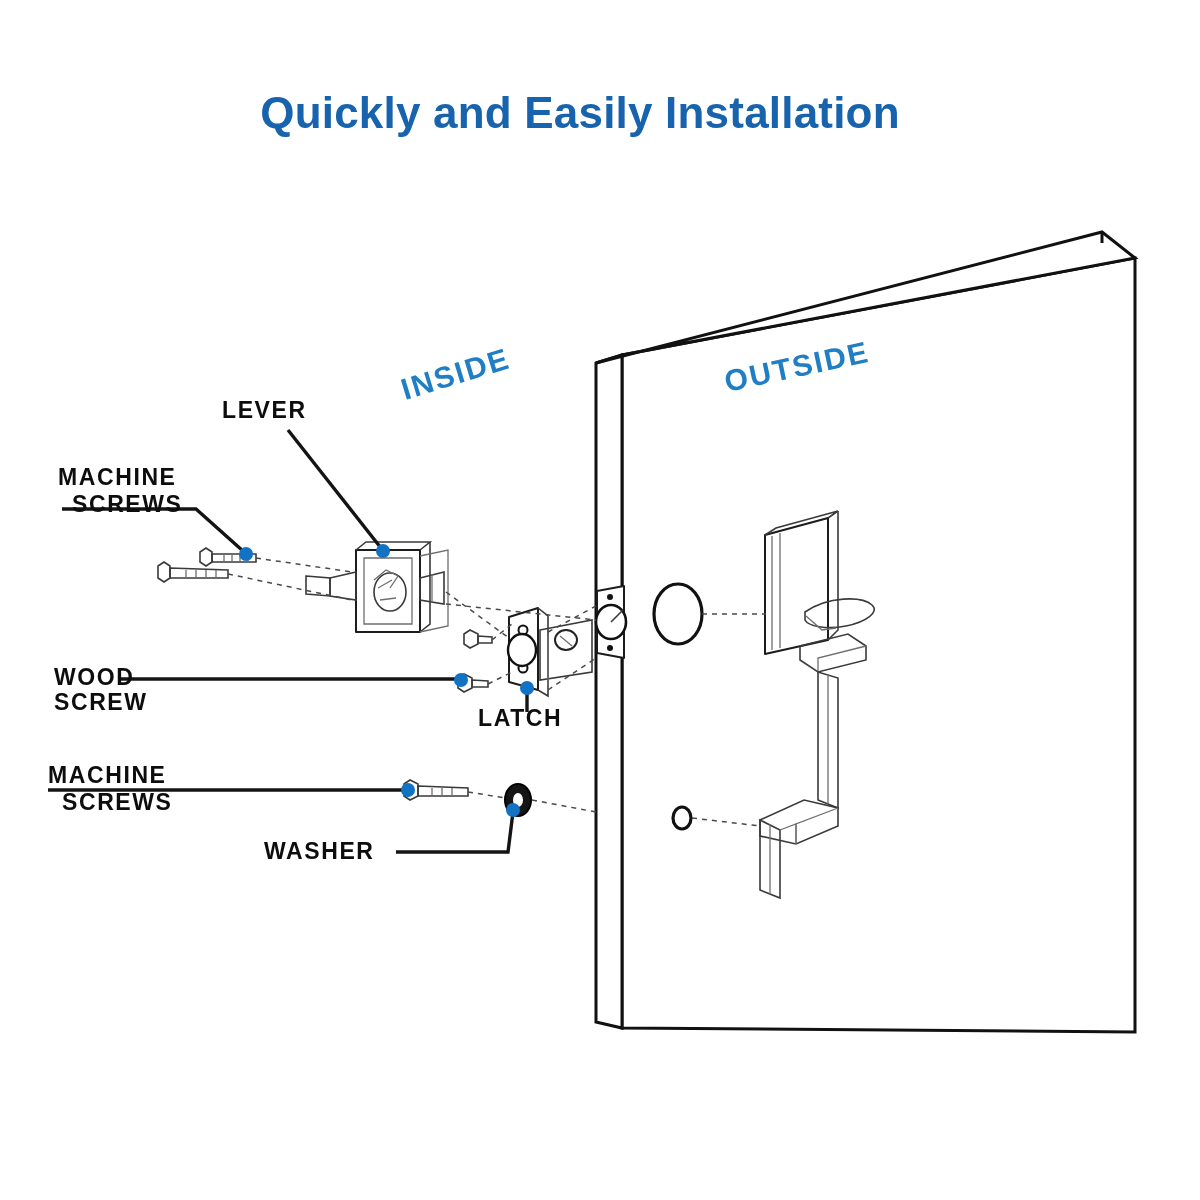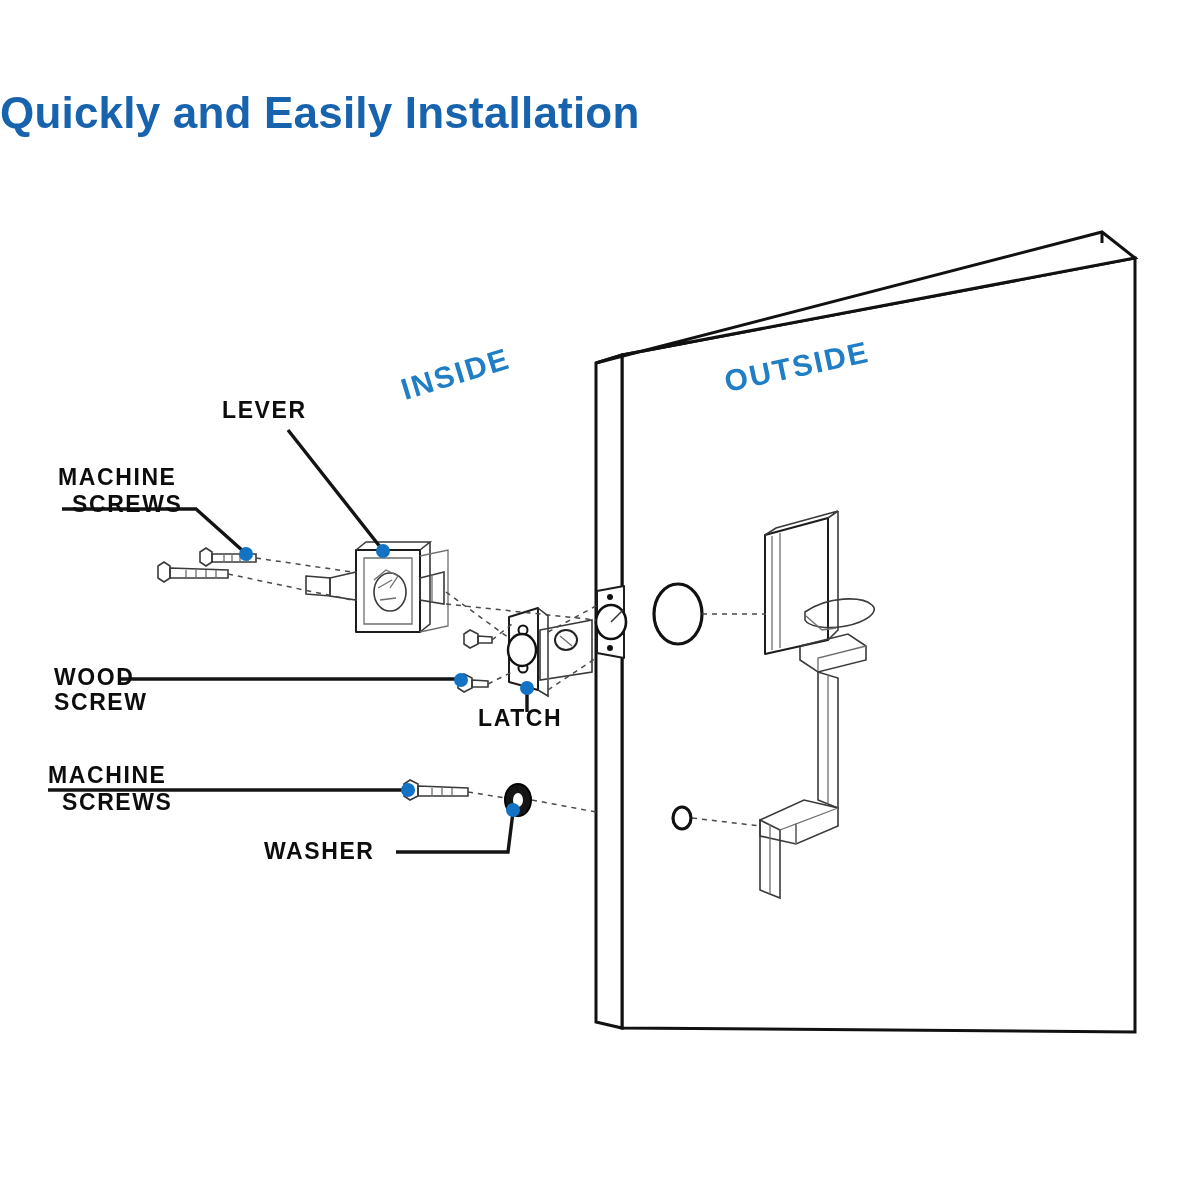--- a/index.html
+++ b/index.html
@@ -13,20 +13,21 @@
     height: 1200px;
     background: #ffffff;
     overflow: hidden;
     font-family: "Liberation Sans", sans-serif;
   }
   #title {
     position: absolute;
     left: 0;
     top: 88px;
     width: 1160px;
+    text-align: center;
     font-family: "Liberation Sans", sans-serif;
     font-weight: 700;
     font-size: 44px;
     letter-spacing: 0.2px;
     color: #1763ad;
     white-space: nowrap;
   }
   svg#diagram {
     position: absolute;
     left: 0;

